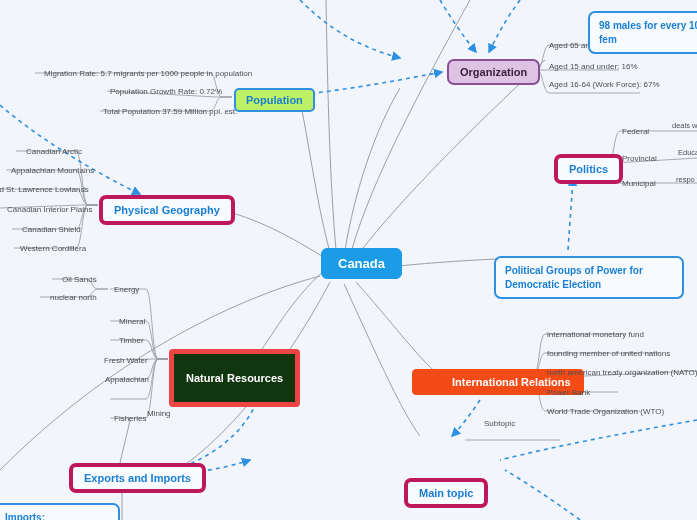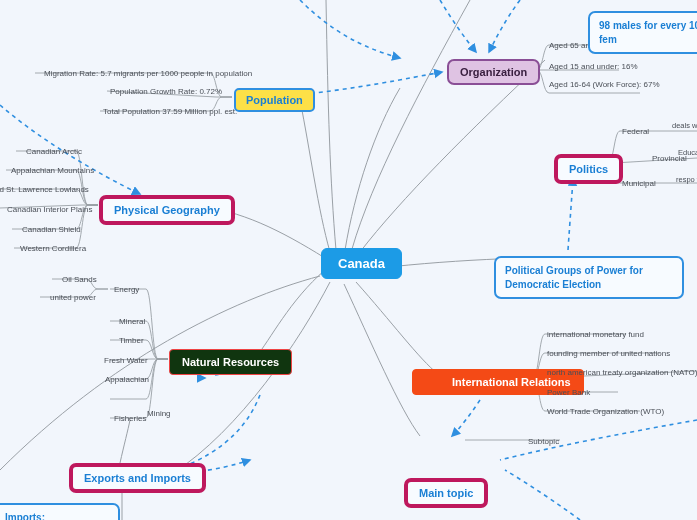--- a/index.html
+++ b/index.html
@@ -21,35 +21,35 @@
     padding:7px 16px;
   }
   
   .n-main{
     background:#f7fbff;border:4px solid #be185d;border-radius:7px;
     color:#1a7fd4;font-weight:bold;font-size:11px;
     padding:5px 11px;
   }
   
   .n-yellow{
-    background:#fde047;border:2px solid #2f8fe0;border-radius:5px;
+    background:#bef264;border:2px solid #2f8fe0;border-radius:5px;
     color:#1a7fd4;font-weight:bold;font-size:11px;
     padding:4px 10px;
   }
   
   .n-purple{
     background:#dfc3e3;border:2px solid #8a4f96;border-radius:7px;
     color:#3a2040;font-weight:bold;font-size:11px;
     padding:5px 11px;
   }
   
   .n-green{
-    background:#10350f;border:1px solid #ef4444;border-radius:4px;
+    background:#10350f;border:5px solid #ef4444;border-radius:4px;
     color:#ffffff;font-weight:bold;font-size:11px;
-    padding:6px 12px;
+    padding:18px 12px;
   }
   
   .n-orange{
     background:#f44a16;border:1px solid #f44a16;border-radius:4px;
     color:#ffffff;font-weight:bold;font-size:11px;
     padding:6px 12px;
   }
   
   .n-note{
     background:#f7fbff;border:2px solid #2f8fe0;border-radius:7px;
@@ -195,49 +195,49 @@
   <div class="node n-main" style="left:99px;top:195px;">Physical Geography</div>
   <div class="leaf" style="left:26px;top:147px;">Canadian Arctic</div>
   <div class="leaf" style="left:11px;top:166px;">Appalachian Mountains</div>
   <div class="leaf" style="left:-5px;top:185px;">nd St. Lawrence Lowlands</div>
   <div class="leaf" style="left:7px;top:205px;">Canadian Interior Plains</div>
   <div class="leaf" style="left:22px;top:225px;">Canadian Shield</div>
   <div class="leaf" style="left:20px;top:244px;">Western Cordillera</div>
 
   <div class="node n-main" style="left:554px;top:154px;">Politics</div>
   <div class="leaf" style="left:622px;top:127px;">Federal</div>
-  <div class="leaf" style="left:622px;top:154px;padding-left:30px;">Provincial</div>
+  <div class="leaf" style="left:622px;top:154px;">Provincial</div>
   <div class="leaf" style="left:622px;top:179px;">Municipal</div>
   <div class="leaf wrap sm" style="left:672px;top:121px;">deals wi
 that gen</div>
   <div class="leaf wrap sm" style="left:678px;top:148px;">Educa
 regula</div>
   <div class="leaf wrap sm" style="left:676px;top:175px;">respo
 water</div>
 
   <div class="node n-note" style="left:494px;top:256px;width:190px;">Political Groups of Power for Democratic Election</div>
 
   <div class="node n-green" style="left:169px;top:349px;">Natural Resources</div>
   <div class="leaf" style="left:114px;top:285px;">Energy</div>
   <div class="leaf" style="left:62px;top:275px;">Oil Sands</div>
-  <div class="leaf" style="left:50px;top:293px;">united power</div>
+  <div class="leaf" style="left:50px;top:293px;">nuclear north</div>
   <div class="leaf" style="left:119px;top:317px;">Mineral</div>
   <div class="leaf" style="left:119px;top:336px;">Timber</div>
   <div class="leaf" style="left:104px;top:356px;">Fresh Water</div>
   <div class="leaf" style="left:105px;top:375px;">Appalachian</div>
   <div class="leaf" style="left:119px;top:409px;padding-left:28px;">Mining</div>
   <div class="leaf" style="left:114px;top:414px;">Fisheries</div>
 
   <div class="node n-orange" style="left:412px;top:369px;padding-left:39px;">International Relations</div>
   <div class="leaf" style="left:547px;top:330px;">international monetary fund</div>
   <div class="leaf" style="left:547px;top:349px;">founding member of united nations</div>
   <div class="leaf" style="left:547px;top:368px;">north american treaty organization (NATO) in 1949</div>
   <div class="leaf" style="left:547px;top:388px;">Power Bank</div>
   <div class="leaf" style="left:547px;top:407px;">World Trade Organization (WTO)</div>
 
   <div class="node n-main" style="left:404px;top:430px;margin-top:48px;">Main topic</div>
-  <div class="subtopic" style="left:484px;top:437px;margin-left:44px;">Subtopic</div>
+  <div class="subtopic" style="left:484px;top:419px;">Subtopic</div>
 
   <div class="node n-main" style="left:69px;top:463px;">Exports and Imports</div>
 
   <div class="node n-note" style="left:-6px;top:503px;width:126px;">Imports:</div>
 
 </div>
 
 </body></html>

